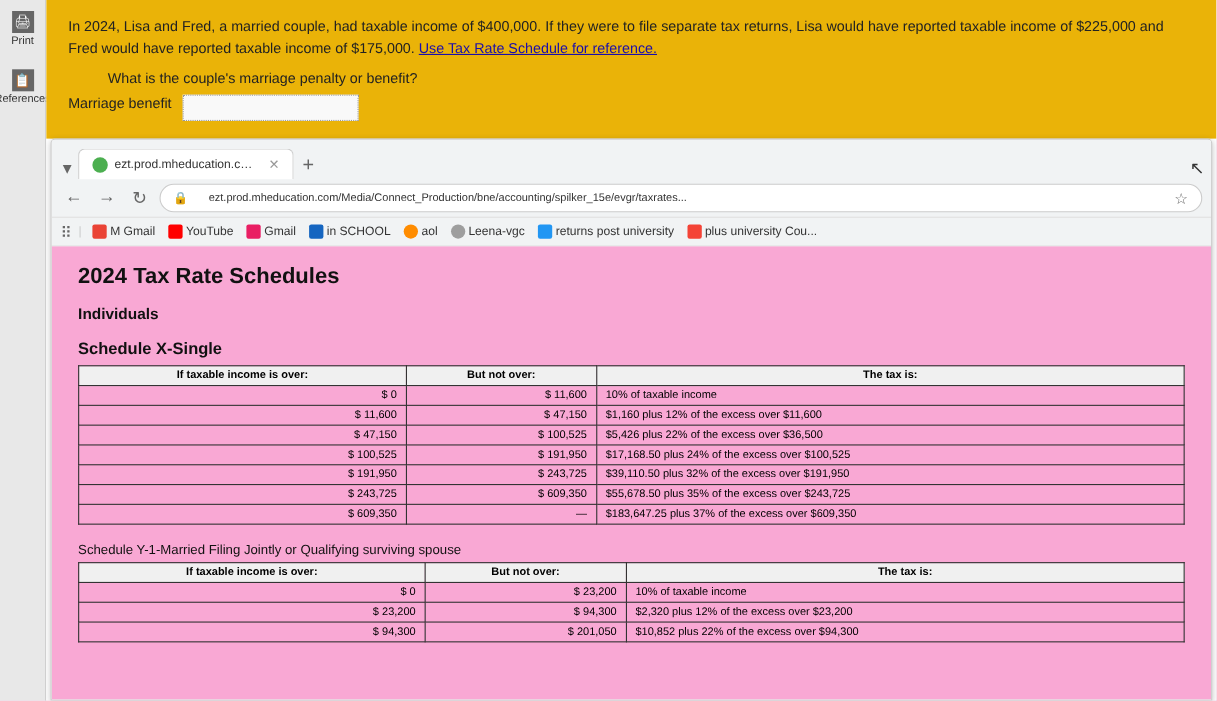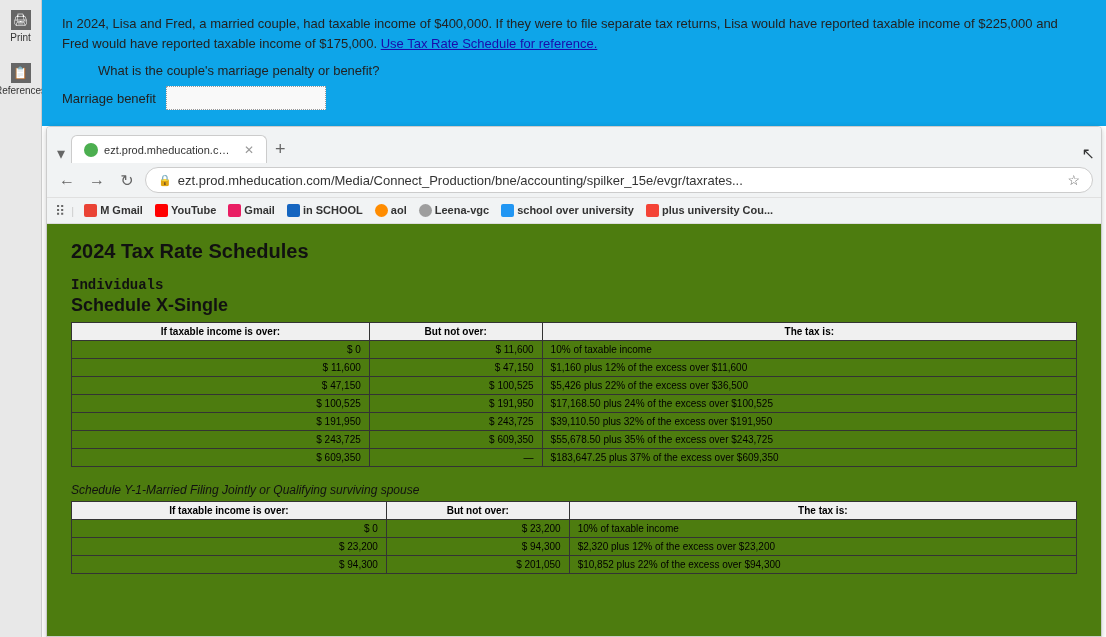--- a/index.html
+++ b/index.html
@@ -50,21 +50,21 @@
       flex: 1;
       display: flex;
       flex-direction: column;
       background: white;
       overflow: hidden;
     }
 
     
     .question-area {
       padding: 14px 20px 10px 20px;
-      background: #0ea5e9;
+      background: #eab308;
       flex-shrink: 0;
     }
     .question-text {
       font-size: 13px;
       color: #222;
       line-height: 1.5;
       margin-bottom: 10px;
     }
     .question-text a {
       color: #1a0dab;
@@ -81,21 +81,21 @@
       color: #222;
       margin-bottom: 10px;
     }
     .note-text strong {
       font-weight: bold;
     }
 
     
     .answer-row {
       display: flex;
-      align-items: center;
+      align-items: flex-start;
       gap: 10px;
       margin-bottom: 6px;
     }
     .answer-label {
       font-size: 13px;
       color: #222;
     }
     .answer-input {
       border: 1px dotted #999;
       background: #f9f9f9;
@@ -207,25 +207,26 @@
       display: flex;
       align-items: center;
       gap: 6px;
       height: 26px;
     }
     .address-lock {
       font-size: 11px;
       color: #666;
     }
     .address-text {
-      font-size: 13px;
+      font-size: 10px;
       color: #333;
       overflow: hidden;
       text-overflow: ellipsis;
       white-space: nowrap;
+      margin-left: 12px;
     }
     .address-star {
       margin-left: auto;
       color: #666;
       font-size: 14px;
     }
     .bookmark-bar {
       display: flex;
       align-items: center;
       padding: 3px 8px;
@@ -240,65 +241,63 @@
       font-size: 14px;
       color: #666;
       cursor: pointer;
     }
     .bm-sep {
       color: #ccc;
       margin: 0 2px;
     }
     .bm-item {
       display: flex;
-      align-items: flex-start;
+      align-items: center;
       gap: 3px;
       padding: 1px 4px;
       cursor: pointer;
       border-radius: 3px;
       font-size: 11px;
       color: #333;
       white-space: nowrap;
-      font-weight: bold;
     }
     .bm-favicon {
       width: 13px;
       height: 13px;
       border-radius: 2px;
       flex-shrink: 0;
     }
     .bm-gmail { background: #EA4335; }
     .bm-youtube { background: #FF0000; }
     .bm-maps { background: #4CAF50; }
     .bm-school { background: #1565C0; }
     .bm-aol { background: #FF6600; }
     .bm-leena { background: #9C27B0; }
 
     
     .browser-content {
       flex: 1;
       overflow-y: auto;
-      background: #4d7c0f;
+      background: #f9a8d4;
       padding: 16px 24px;
     }
     .page-title {
       font-size: 20px;
       font-weight: bold;
       color: #111;
       margin-bottom: 14px;
     }
     .section-title {
       font-size: 14px;
       font-weight: bold;
       color: #111;
-      margin-bottom: 2px;
-      font-family: Liberation Mono, monospace;
+      margin-bottom: 16px;
     }
     .section-subtitle {
-      font-size: 18px;
+      font-size: 15px;
       font-weight: bold;
       color: #111;
       margin-bottom: 6px;
     }
 
     
     .tax-table {
       border-collapse: collapse;
       font-size: 10px;
       margin-bottom: 16px;
@@ -315,21 +314,20 @@
       font-weight: bold;
       text-align: center;
     }
     .tax-table td:first-child, .tax-table td:nth-child(2) {
       text-align: right;
     }
     .schedule-label {
       font-size: 12px;
       color: #111;
       margin-bottom: 4px;
-      font-style: italic;
     }
   </style>
 </head>
 <body>
 
 <div class="sidebar">
   <div class="sidebar-item">
     <div class="sidebar-icon">🖨</div>
     <span>Print</span>
   </div>
@@ -403,21 +401,21 @@
         <div class="bm-item">
           <div class="bm-favicon bm-aol" style="background:#FF8C00;border-radius:50%;"></div>
           <span>aol</span>
         </div>
         <div class="bm-item">
           <div class="bm-favicon bm-leena" style="background:#9E9E9E;border-radius:50%;"></div>
           <span>Leena-vgc</span>
         </div>
         <div class="bm-item">
           <div class="bm-favicon" style="background:#2196F3;border-radius:2px;"></div>
-          <span>school over university</span>
+          <span>returns post university</span>
         </div>
         <div class="bm-item">
           <div class="bm-favicon" style="background:#F44336;border-radius:2px;"></div>
           <span>plus university Cou...</span>
         </div>
       </div>
     </div>
 
     <div class="browser-content">
       <h1 class="page-title">2024 Tax Rate Schedules</h1>

